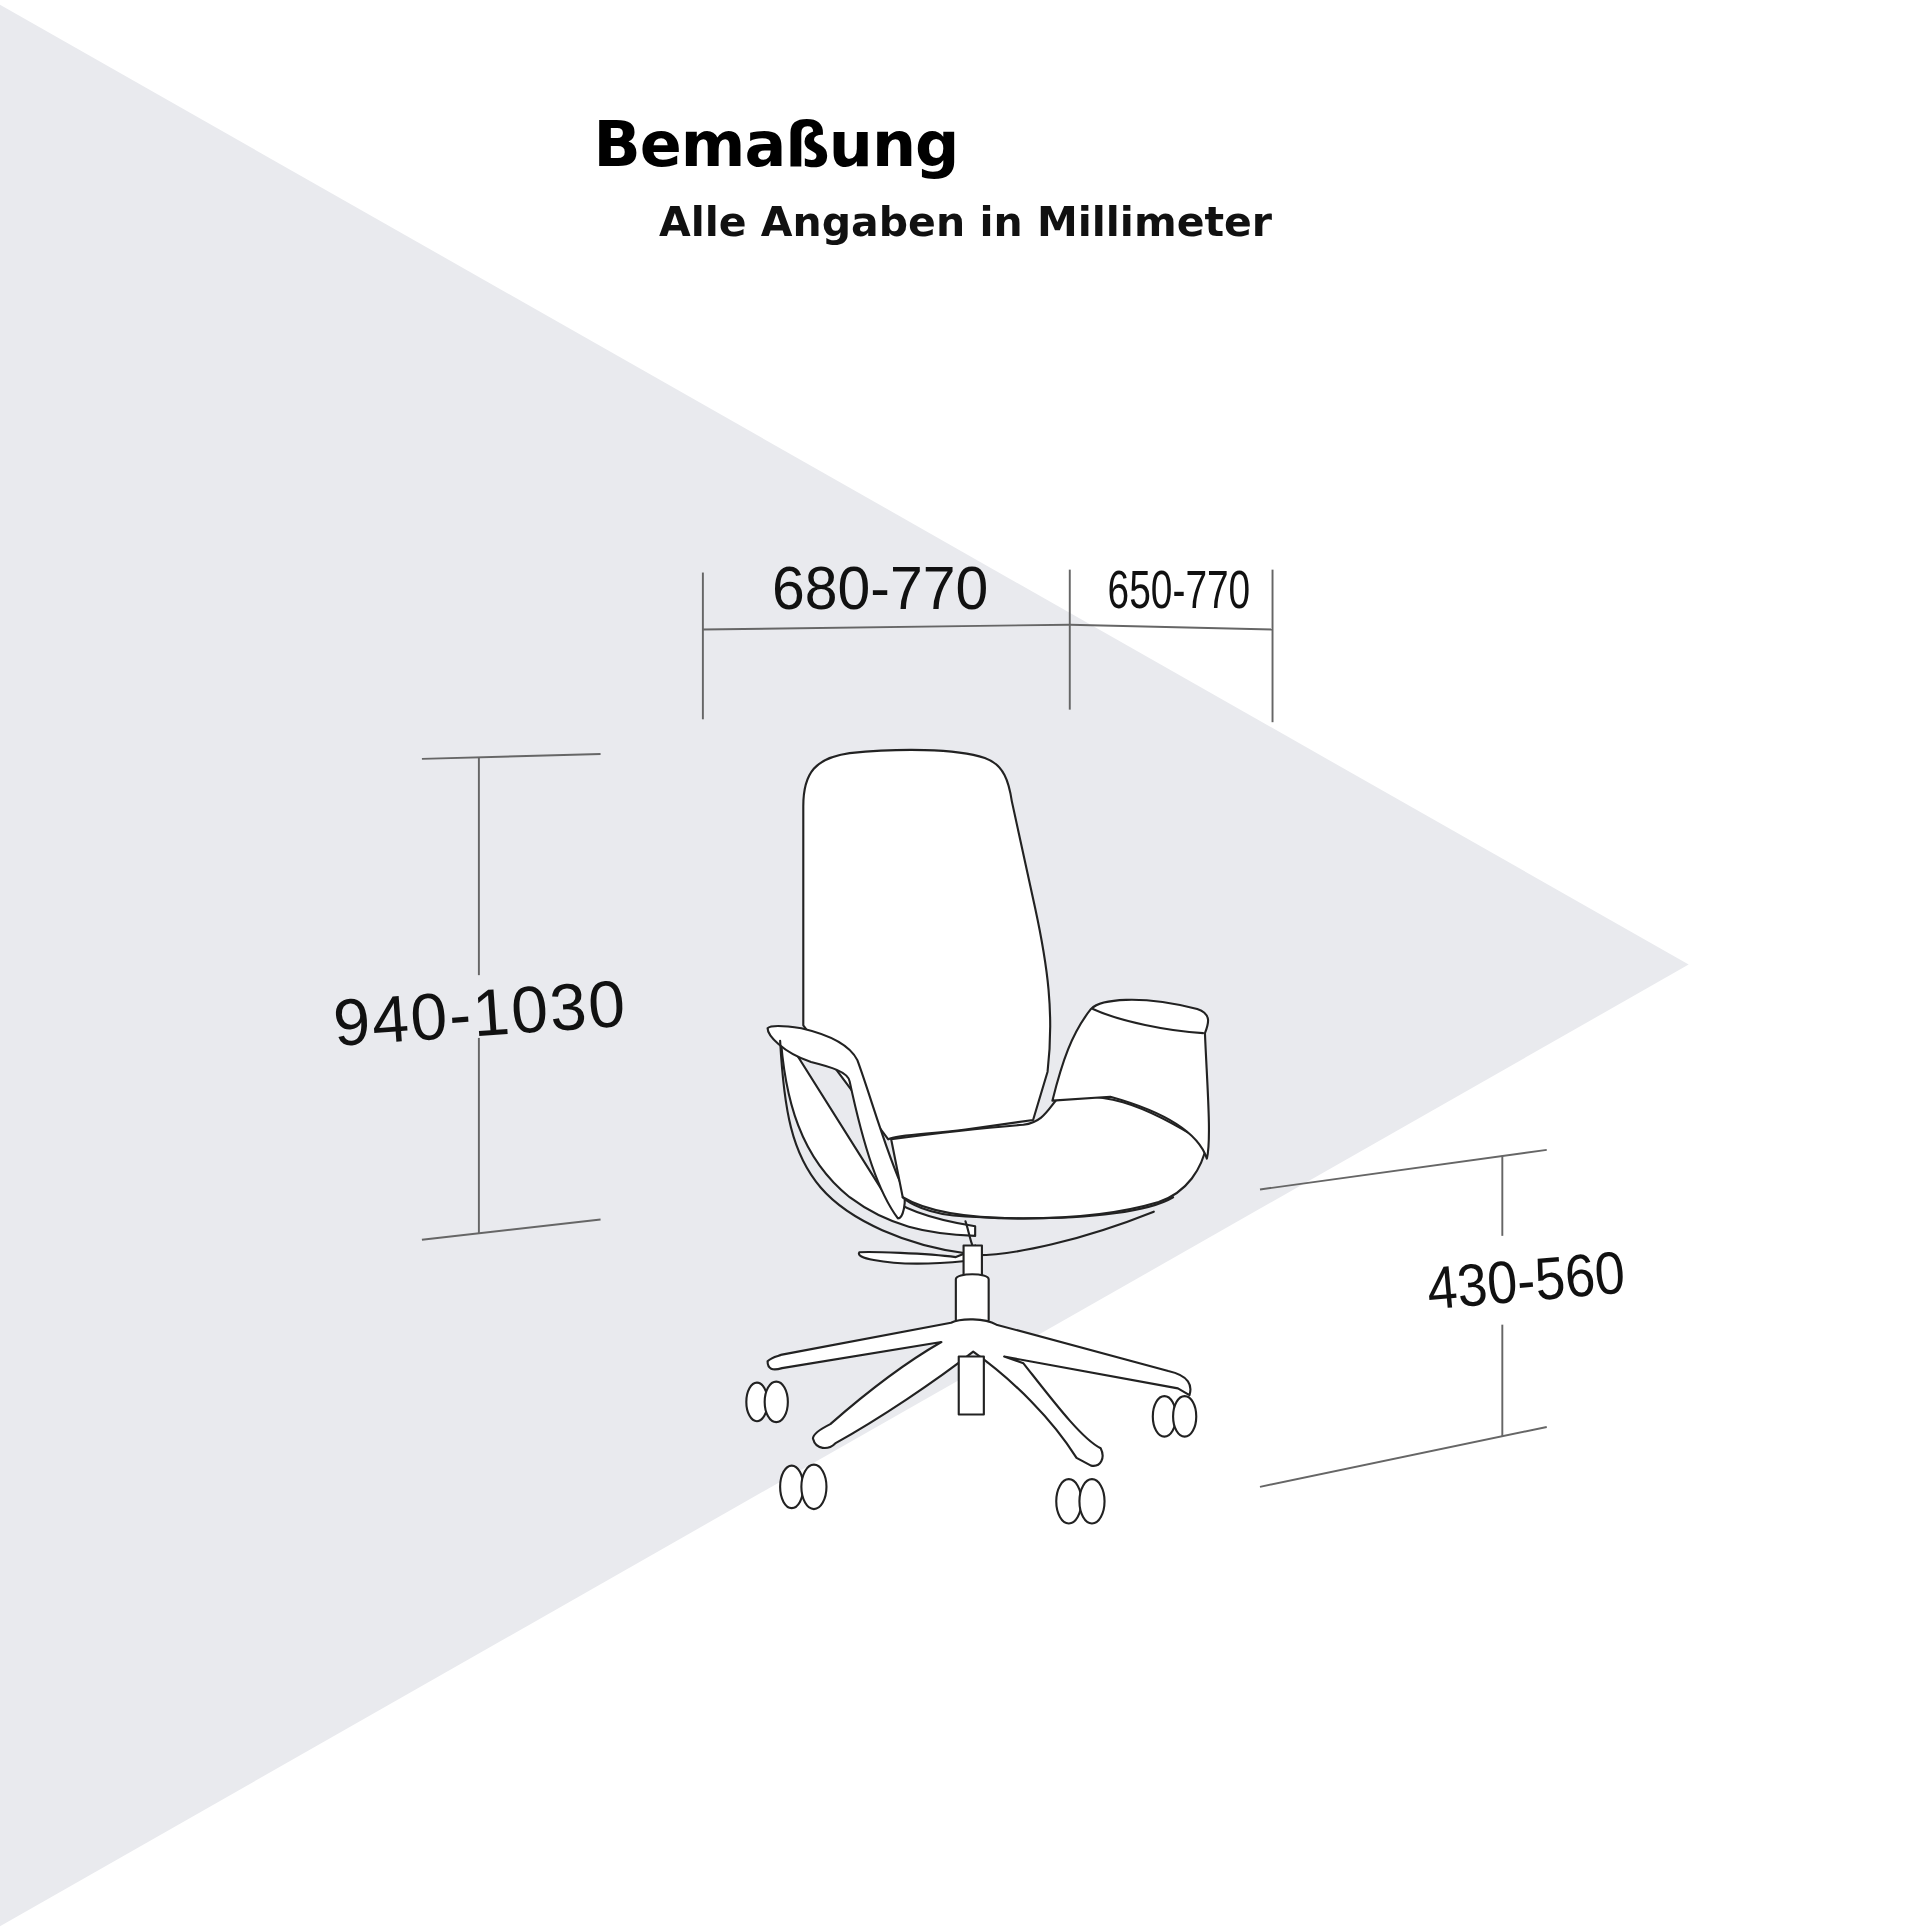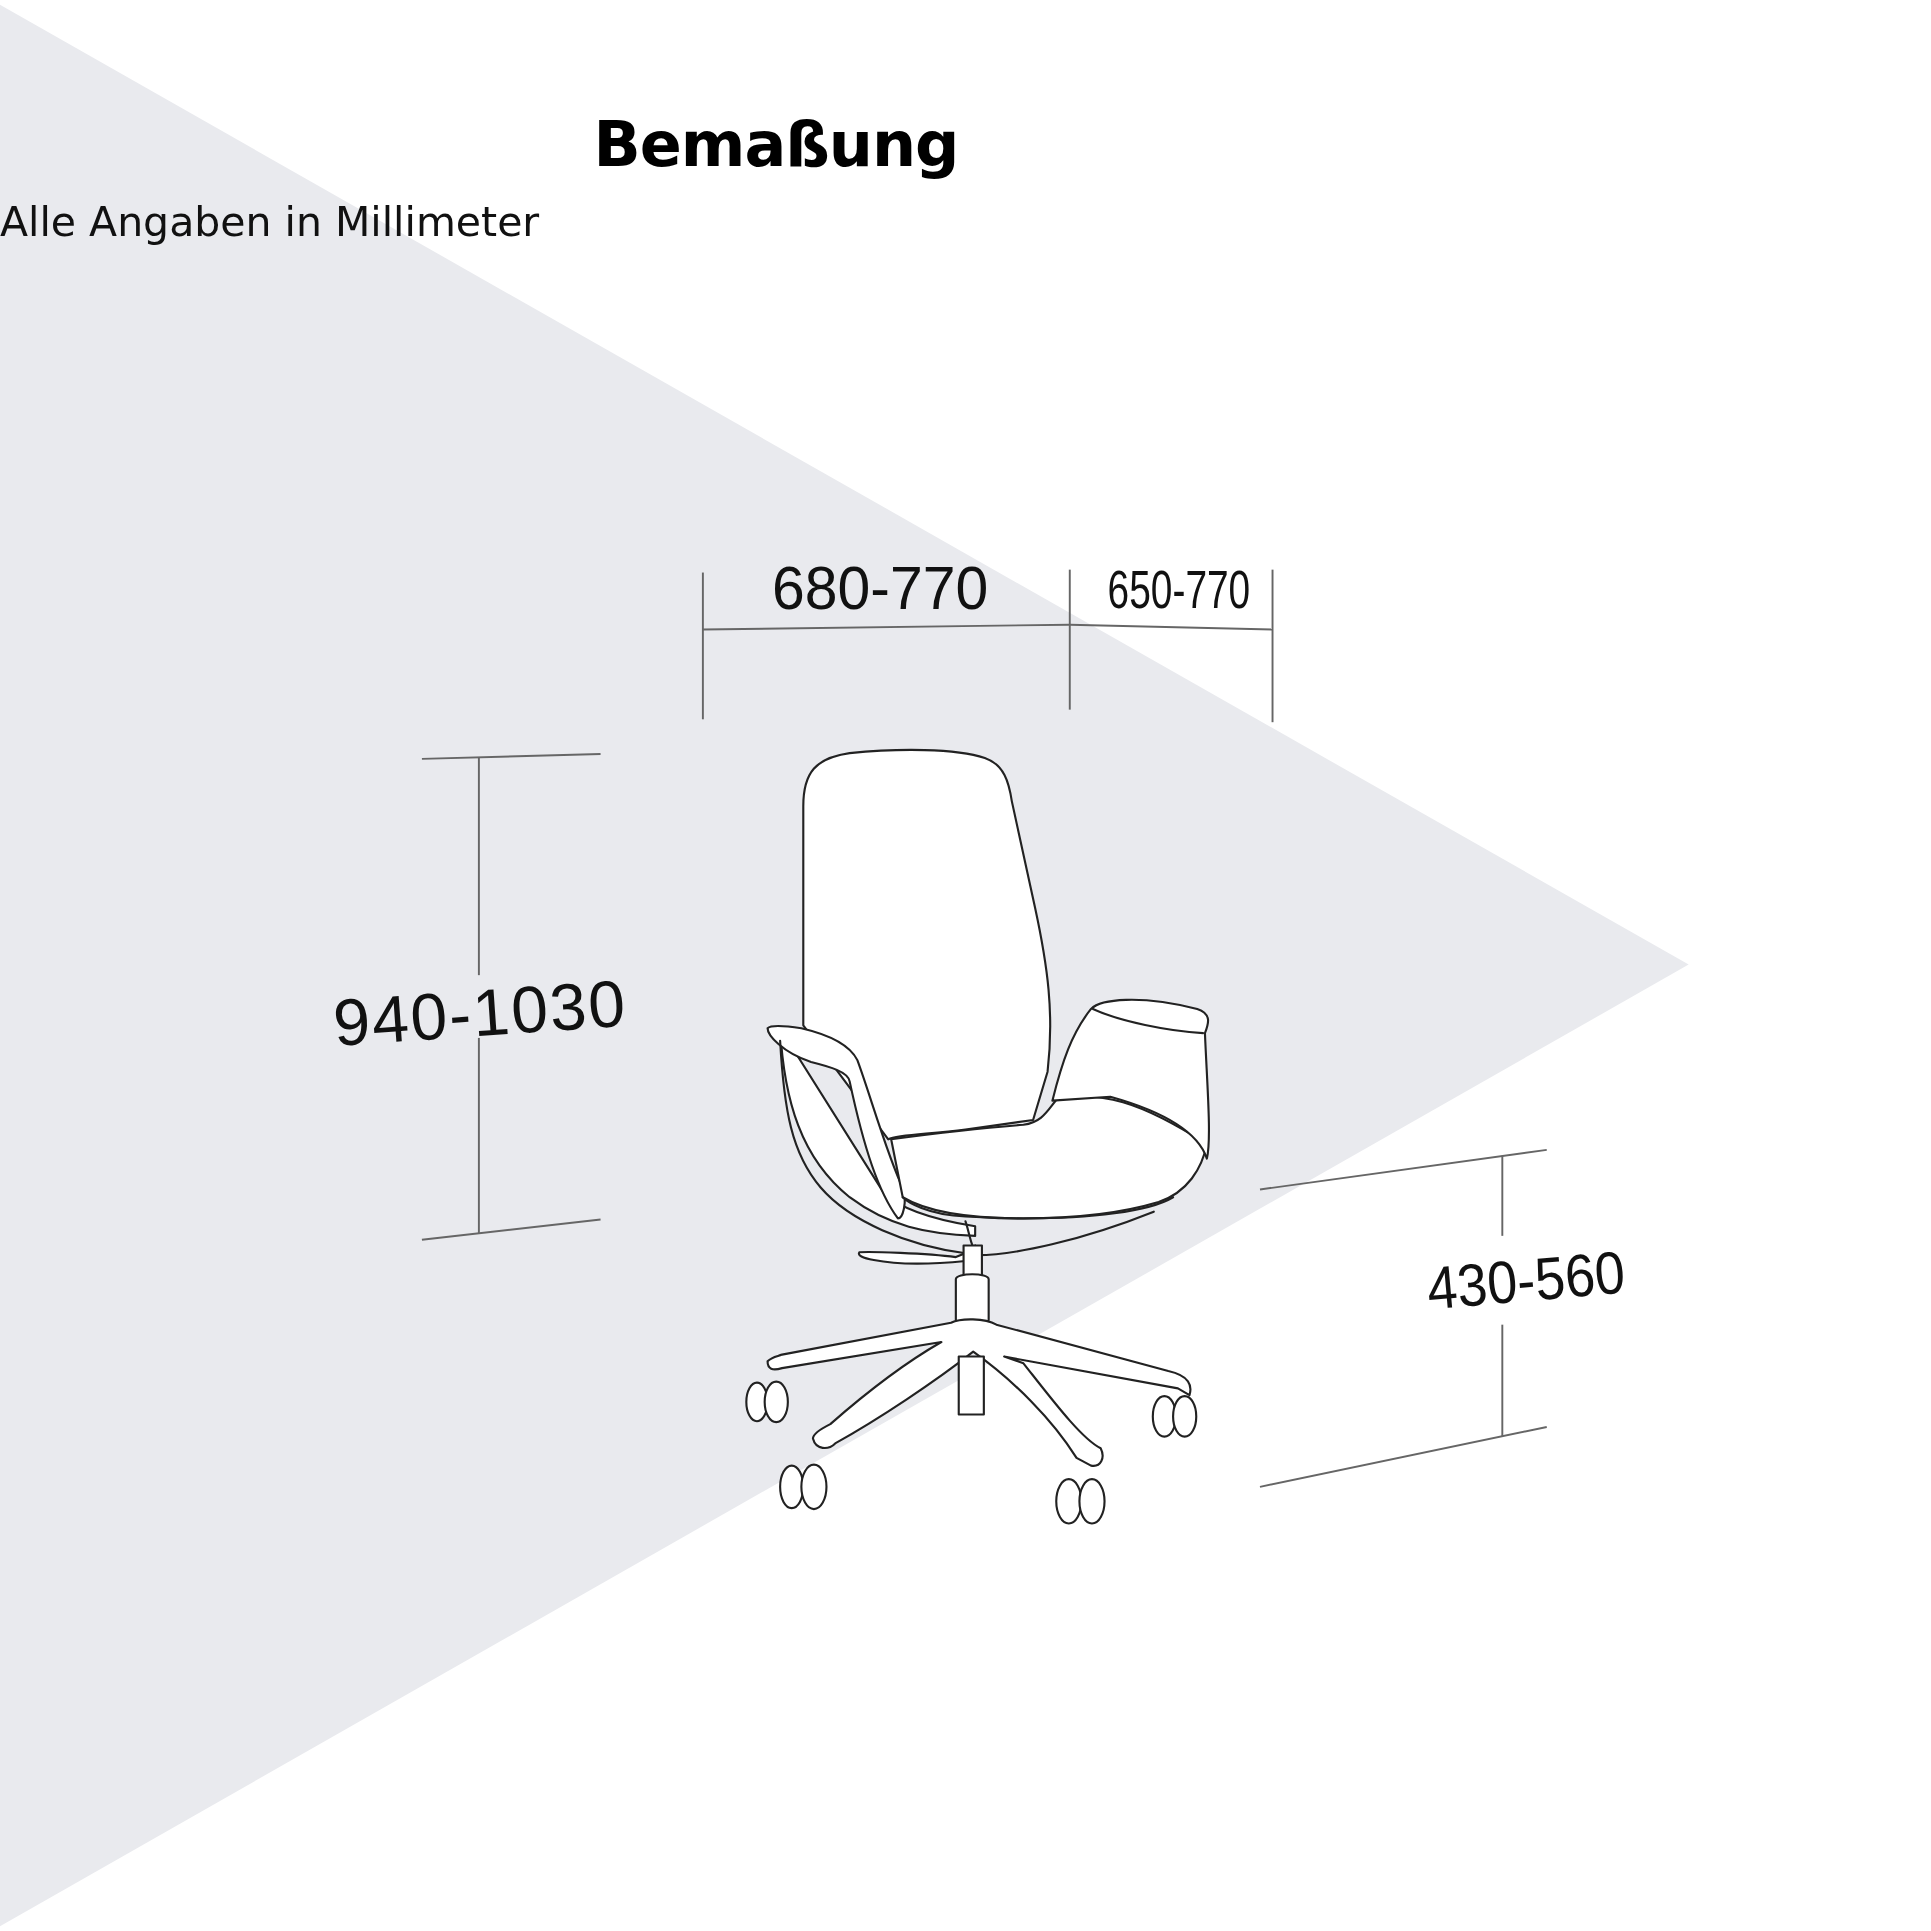--- a/index.html
+++ b/index.html
@@ -1,19 +1,19 @@
 <!DOCTYPE html>
 <html><head>
 <meta charset="utf-8">
 <style>
   html, body { margin:0; padding:0; background:#ffffff; }
   body { width:1931px; height:1931px; position:relative; overflow:hidden; font-family:"Liberation Sans", sans-serif; }
   .bg { position:absolute; left:0; top:0; }
   .title { position:absolute; left:0; width:1552px; text-align:center; top:108px; font-size:62px; font-weight:bold; color:#000; font-family:"DejaVu Sans", sans-serif; letter-spacing:-1px; }
-  .subtitle { position:absolute; left:0; width:1931px; top:198px; font-size:41px; color:#111; font-family:"DejaVu Sans", sans-serif; font-weight:normal; }
+  .subtitle { position:absolute; left:0; width:1931px; text-align:center; top:198px; font-size:41px; color:#111; font-family:"DejaVu Sans", sans-serif; font-weight:bold; }
   .dimlabel { position:absolute; color:#111; font-family:"Liberation Sans", sans-serif; white-space:nowrap; transform-origin:center center; }
   .d1 { left:768px; top:552px; font-size:62px; width:164px; text-align:center; transform:scaleX(0.95); }
   .d2 { left:1086px; top:558px; font-size:54px; width:154px; text-align:center; transform:scaleX(0.72); }
   .d3 { left:333px; top:975px; font-size:66px; width:290px; text-align:center; transform:rotate(-4deg); letter-spacing:1.9px; }
   .d4 { left:1410px; top:1246px; font-size:60px; width:232px; text-align:center; transform:rotate(-5deg) scaleX(0.9); }
   svg { position:absolute; left:0; top:0; }
 </style>
 </head>
 <body>
 

